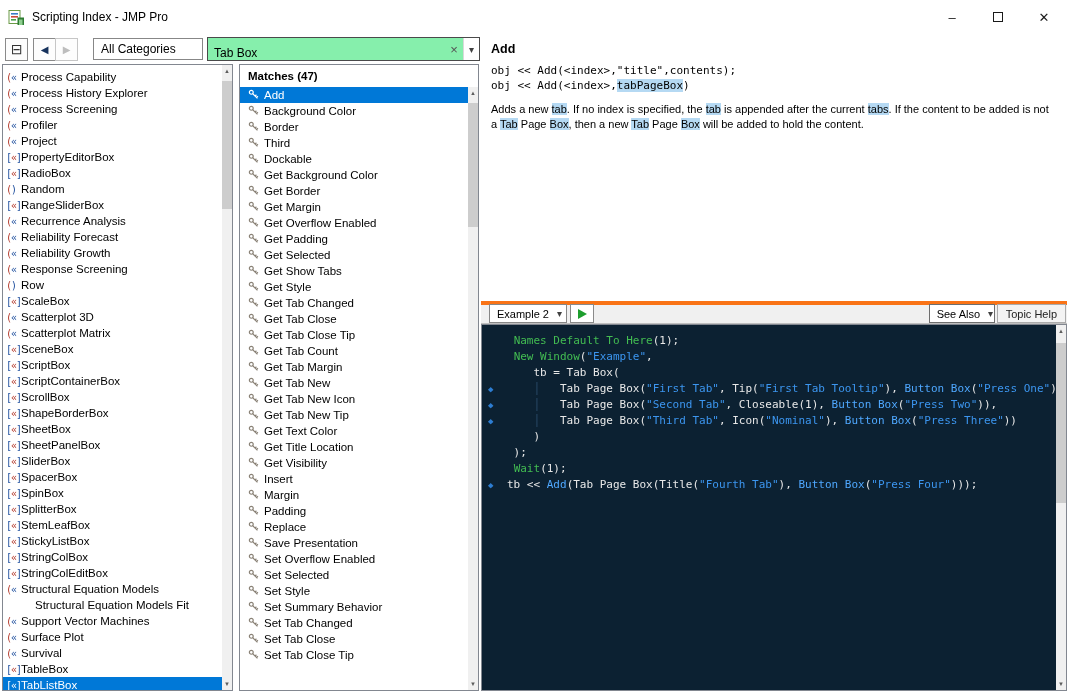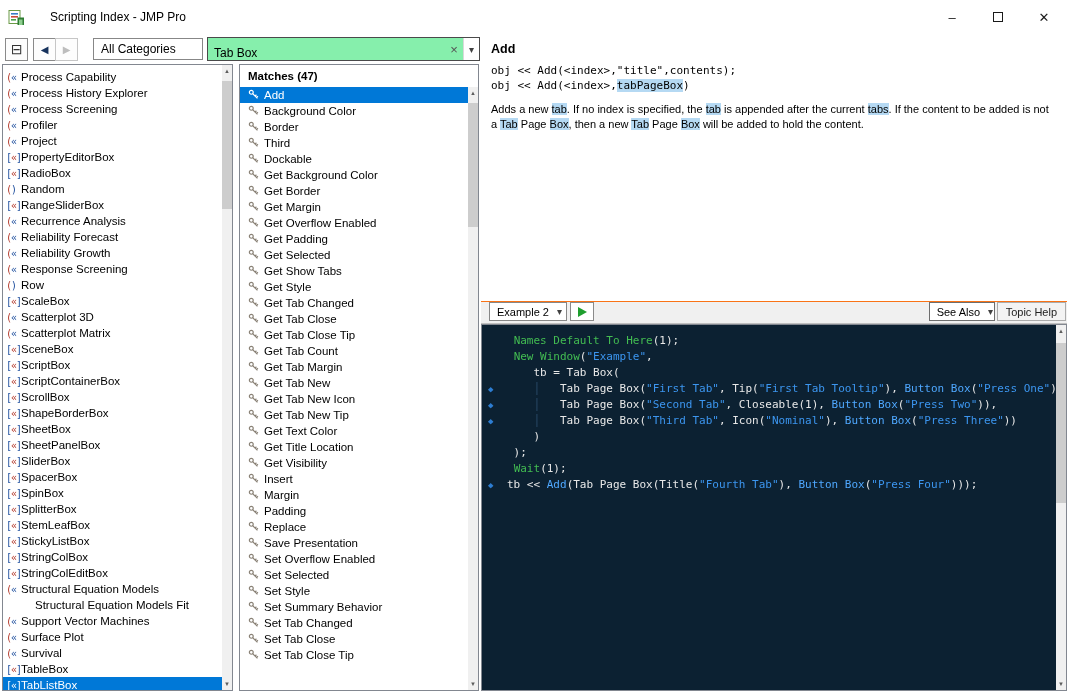--- a/index.html
+++ b/index.html
@@ -2,21 +2,21 @@
 <html><head>
 <meta charset="utf-8">
 <style>
   *{box-sizing:border-box;margin:0;padding:0;}
   html,body{width:1067px;height:691px;}
   body{position:relative;overflow:hidden;background:#fff;font-family:"Liberation Sans",sans-serif;font-size:12px;color:#000;}
 
   
   .titlebar{position:absolute;left:0;top:0;width:1067px;height:34px;background:#fff;display:flex;align-items:center;}
   .appicon{margin-left:8px;width:17px;height:17px;flex:none;}
-  .wtitle{margin-left:25px;font-size:12px;}
+  .wtitle{margin-left:7px;font-size:12px;}
   .wcontrols{margin-left:auto;display:flex;height:100%;}
   .wbtn{width:46px;height:100%;border:none;background:transparent;display:flex;align-items:center;justify-content:center;font-size:13px;color:#1a1a1a;cursor:default;font-family:"Liberation Sans",sans-serif;}
   .maxglyph{width:10px;height:10px;border:1px solid #1a1a1a;display:inline-block;}
 
   
   .toolbar{position:absolute;left:0;top:34px;width:481px;height:30px;background:#fff;display:flex;align-items:center;}
   .tbtn{width:23px;height:23px;border:1px solid #8a8a8a;background:#fdfdfd;display:flex;align-items:center;justify-content:center;font-size:12px;padding:0;}
   .tbtn.first{margin-left:5px;color:#333;font-size:14px;}
   .tbtn.back{margin-left:5px;color:#16325c;font-size:10px;}
   .tbtn.fwd{margin-left:-1px;color:#bdbdbd;border-color:#c6c6c6;font-size:10px;}
@@ -61,21 +61,21 @@
   .escroll{right:0;top:0;bottom:0;}
 
   
   .detail{position:absolute;left:481px;top:34px;width:586px;height:267px;background:#fff;padding:8px 10px;overflow:hidden;}
   .dtitle{font-weight:bold;font-size:12.5px;}
   .sigs{margin-top:7px;font-family:"DejaVu Sans Mono",monospace;font-size:11px;line-height:15px;white-space:pre;}
   .hl{background:#b5d9f3;}
   .desc{margin-top:9px;font-size:11px;line-height:15px;max-width:566px;}
 
   
-  .exbar{position:absolute;left:481px;top:301px;width:586px;height:23px;background:#f0f0f0;border-top:1px solid #f97316;border-bottom:1px solid #bfbfbf;display:flex;align-items:flex-start;padding:0 1px 0 8px;}
+  .exbar{position:absolute;left:481px;top:301px;width:586px;height:23px;background:#f0f0f0;border-top:4px solid #f97316;border-bottom:1px solid #bfbfbf;display:flex;align-items:flex-end;padding:0 1px 0 8px;}
   .exbar .combo{height:19px;font-size:11px;}
   #exampleCombo{width:78px;}
   .runbtn{width:24px;height:19px;margin-left:3px;border:1px solid #8a8a8a;background:#fff;display:flex;align-items:center;justify-content:center;padding:0;}
   .spacer{flex:1;}
   #seeAlso{width:66px;border-color:#6e6e6e;}
   .topichelp{height:19px;border:1px solid #ababab;background:#f3f3f3;font:11px "Liberation Sans",sans-serif;padding:0 8px;margin-left:2px;color:#222;}
 
   
   .editor{position:absolute;left:481px;top:324px;width:586px;height:367px;background:#0c2132;border:1px solid #828790;overflow:hidden;}
   .codewrap{position:absolute;left:0;top:8px;right:10px;bottom:0;overflow:hidden;}

